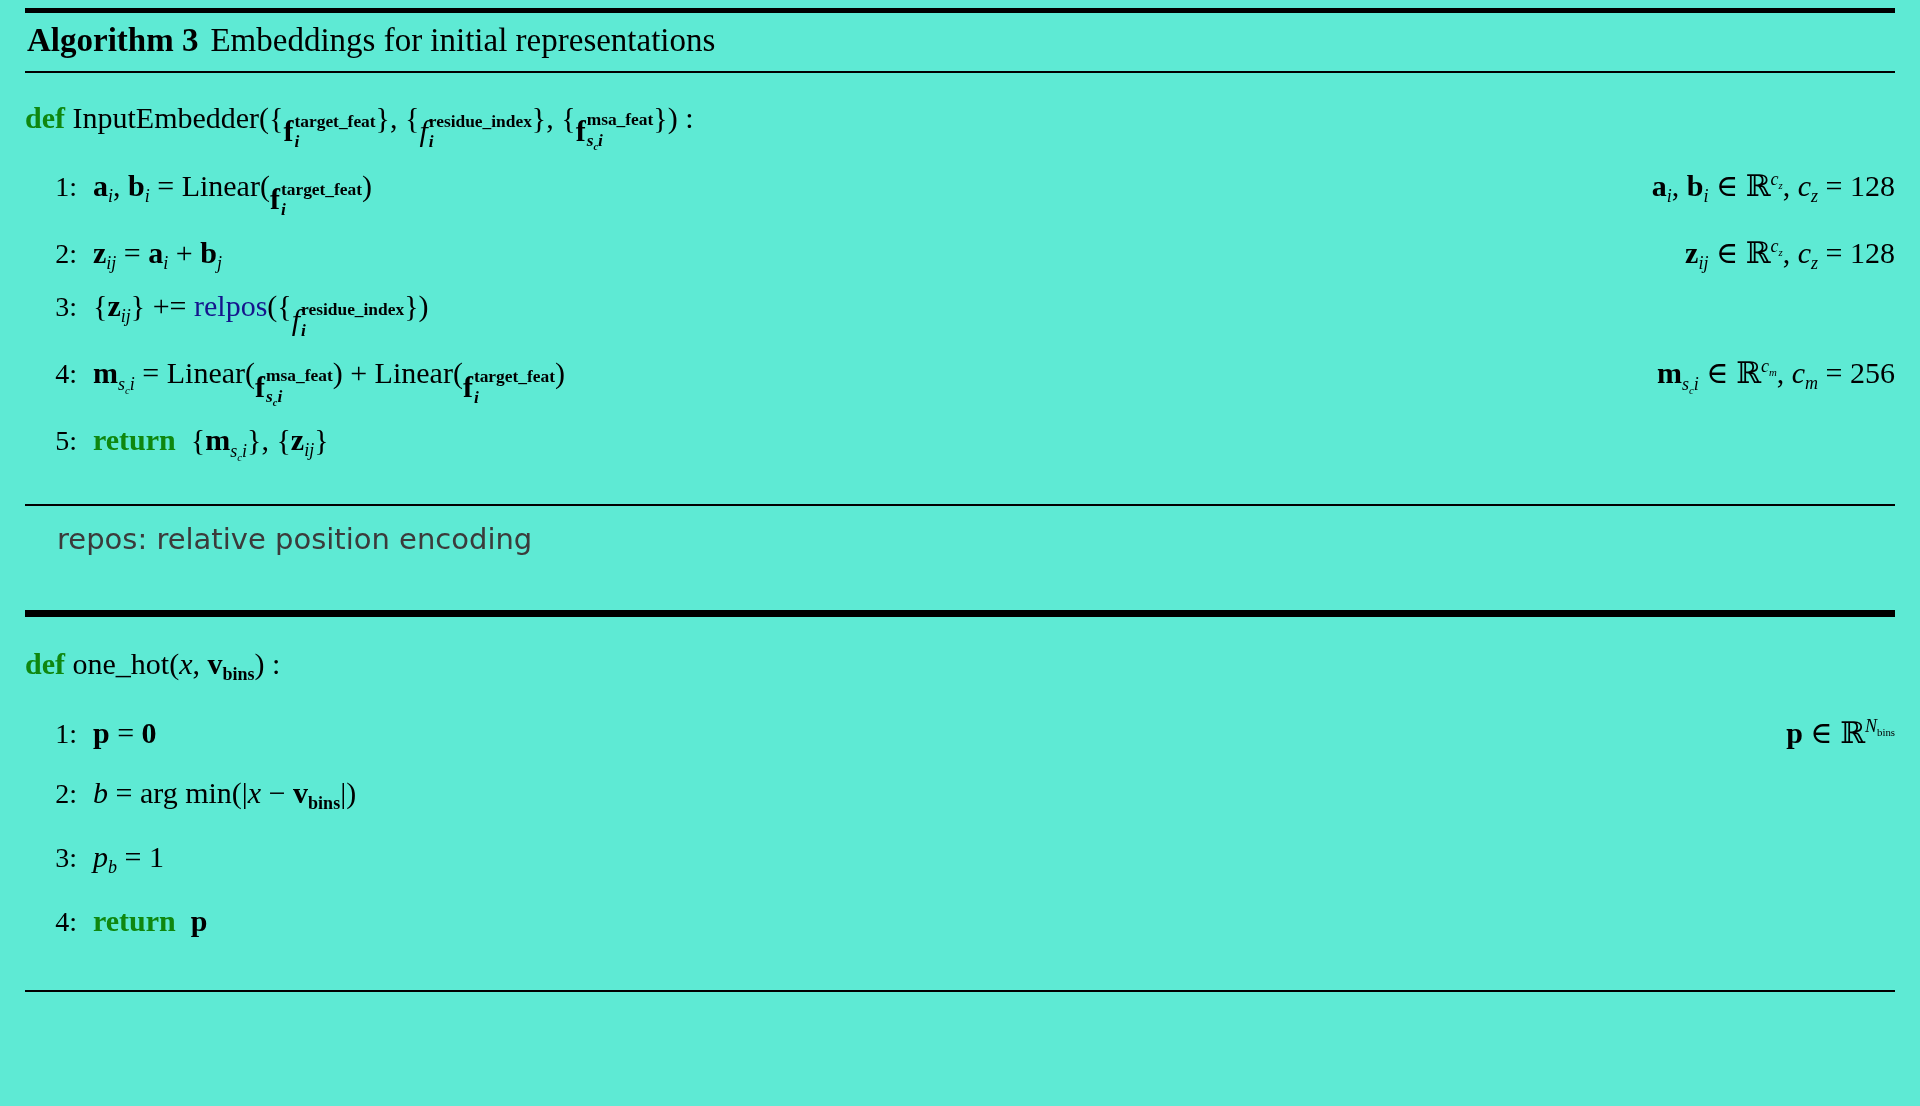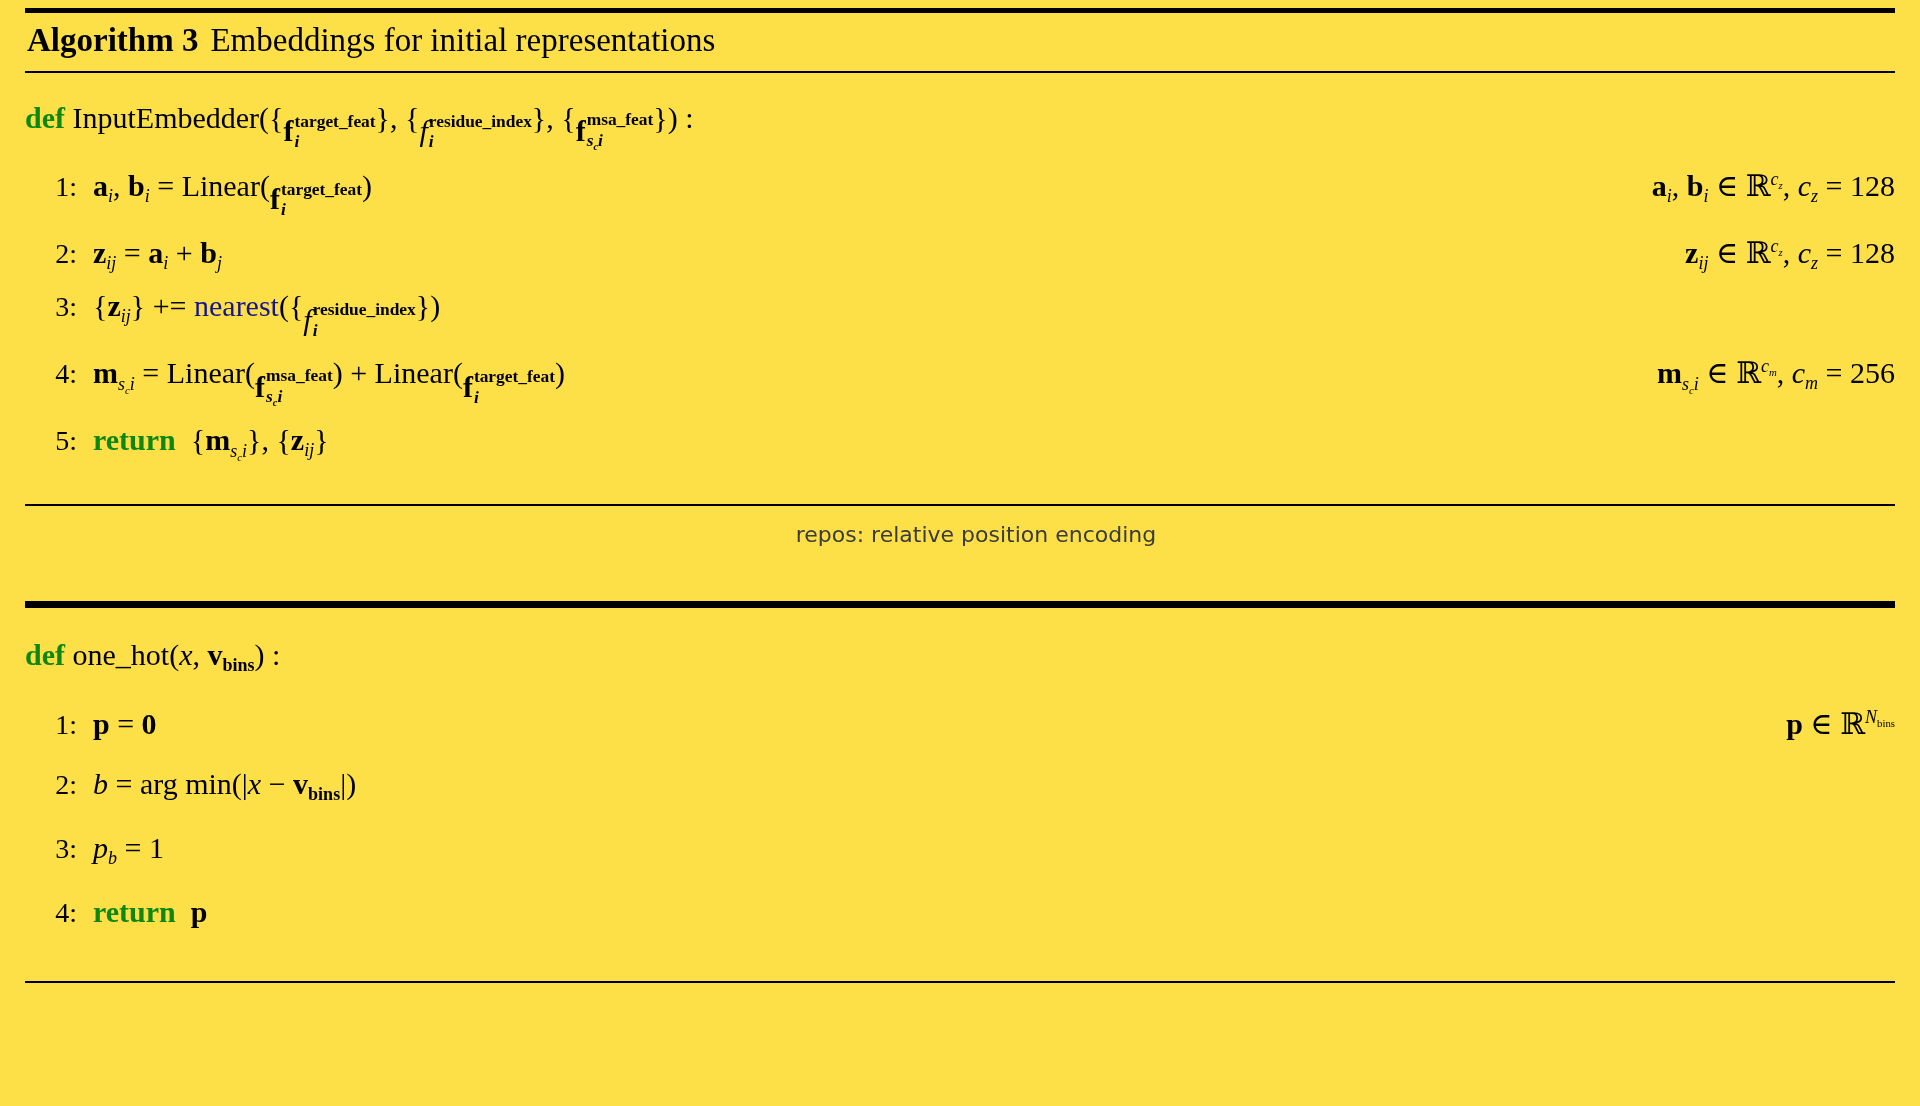--- a/index.html
+++ b/index.html
@@ -1,21 +1,21 @@
 <!DOCTYPE html>
 <html style="--keyword-green: #0f870f; --link-blue: #15158c; --footnote-gray: #3b3b3b; --rule-black: #000000;"><head>
 <meta charset="utf-8">
 <style>
   html, body { margin: 0; padding: 0; background: #ffffff; }
   .page {
     width: 1920px;
     height: 1106px;
     box-sizing: border-box;
     padding: 8px 25px 2px 25px;
-    background: #fde047;
+    background: #5eead4;
     font-family: "Liberation Serif", "DejaVu Serif", serif;
     color: #000000;
     overflow: hidden;
   }
   .rule-thick { border: none; border-top: 5px solid var(--rule-black, #000); margin: 0; }
   .rule-thin  { border: none; border-top: 2px solid var(--rule-black, #000); margin: 0; }
 
   .algo-title { font-size: 33px; padding: 8px 2px 10px 2px; line-height: 1.2; }
   .algo-title .algo-label { font-weight: bold; margin-right: 12px; }
 
@@ -42,23 +42,22 @@
   .m-sup { font-size: 0.60em; vertical-align: 0.60em; }
   .m-sswrap { display: inline-flex; align-items: center; vertical-align: -0.45em; }
   .m-ss {
     display: inline-flex; flex-direction: column; align-items: flex-start;
     font-size: 0.58em; line-height: 1.18; margin-left: 1px;
   }
   .m-ss-row { display: block; white-space: nowrap; font-weight: bold; }
 
   .algo-footnote {
     font-family: "DejaVu Sans", "Liberation Sans", sans-serif;
-    font-size: 22px; color: var(--footnote-gray, #3b3b3b);
+    font-size: 29px; color: var(--footnote-gray, #3b3b3b);
     padding: 16px 0 0 32px;
-    text-align: center;
   }
   .algo5-block { margin-top: 54px; }
 </style>
 </head>
 <body>
 
 <div class="page">
 
   <section class="algo algo3-block">
     <hr class="rule-thick">
@@ -103,21 +102,21 @@
       </div>
 
       <div class="code-line">
         <span class="line-num">2:</span>
         <span class="formula"><span class="m-bf">z</span><span class="m-sub"><span class="m-it">ij</span></span><span class="m-rm"> = </span><span class="m-bf">a</span><span class="m-sub"><span class="m-it">i</span></span><span class="m-rm"> + </span><span class="m-bf">b</span><span class="m-sub"><span class="m-it">j</span></span></span>
         <span class="annotation"><span class="m-bf">z</span><span class="m-sub"><span class="m-it">ij</span></span><span class="m-rm"> ∈ ℝ</span><span class="m-sup"><span class="m-it">c</span><span class="m-sub"><span class="m-it">z</span></span></span><span class="m-rm">, </span><span class="m-it">c</span><span class="m-sub"><span class="m-it">z</span></span><span class="m-rm"> = 128</span></span>
       </div>
 
       <div class="code-line">
         <span class="line-num">3:</span>
-        <span class="formula"><span class="m-rm">{</span><span class="m-bf">z</span><span class="m-sub"><span class="m-it">ij</span></span><span class="m-rm">} += </span><span class="m-link">nearest</span><span class="m-rm">({</span><span class="m-sswrap">
+        <span class="formula"><span class="m-rm">{</span><span class="m-bf">z</span><span class="m-sub"><span class="m-it">ij</span></span><span class="m-rm">} += </span><span class="m-link">relpos</span><span class="m-rm">({</span><span class="m-sswrap">
               <span class="m-it">f</span>
               <span class="m-ss">
                 <span class="m-ss-row"><span class="m-rm">residue_index</span></span>
                 <span class="m-ss-row"><span class="m-it">i</span></span>
               </span>
             </span><span class="m-rm">})</span></span>
       </div>
 
       <div class="code-line">
         <span class="line-num">4:</span>

